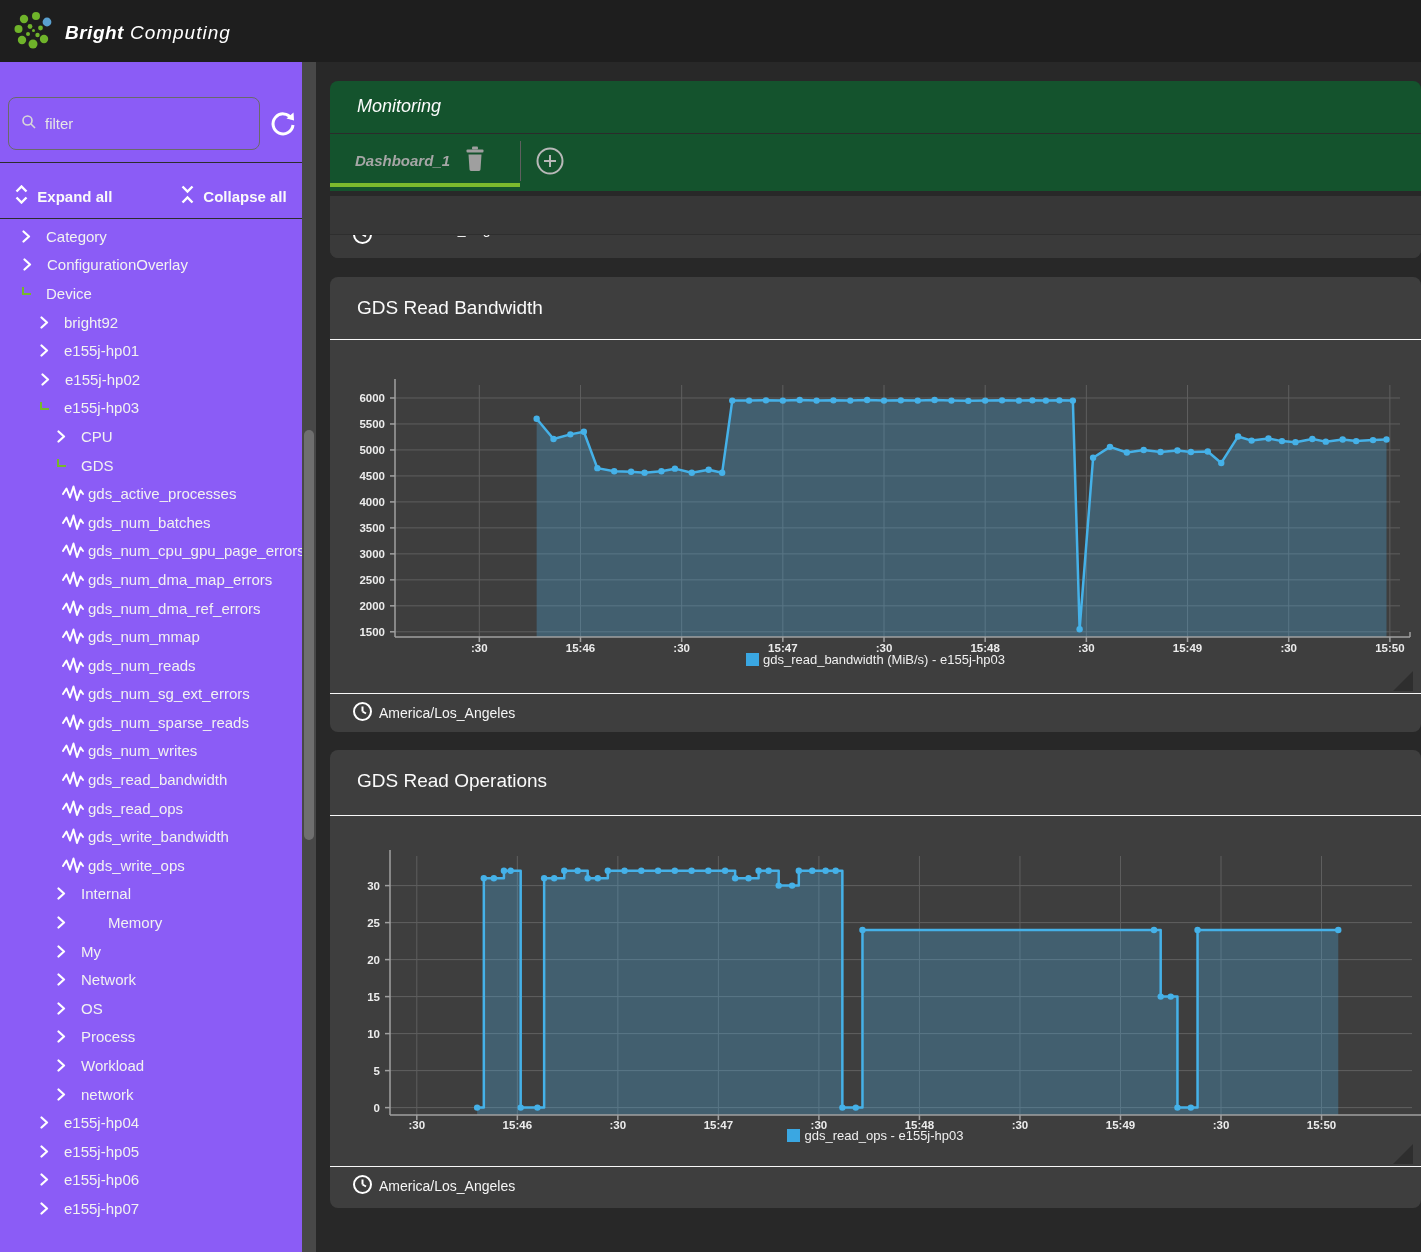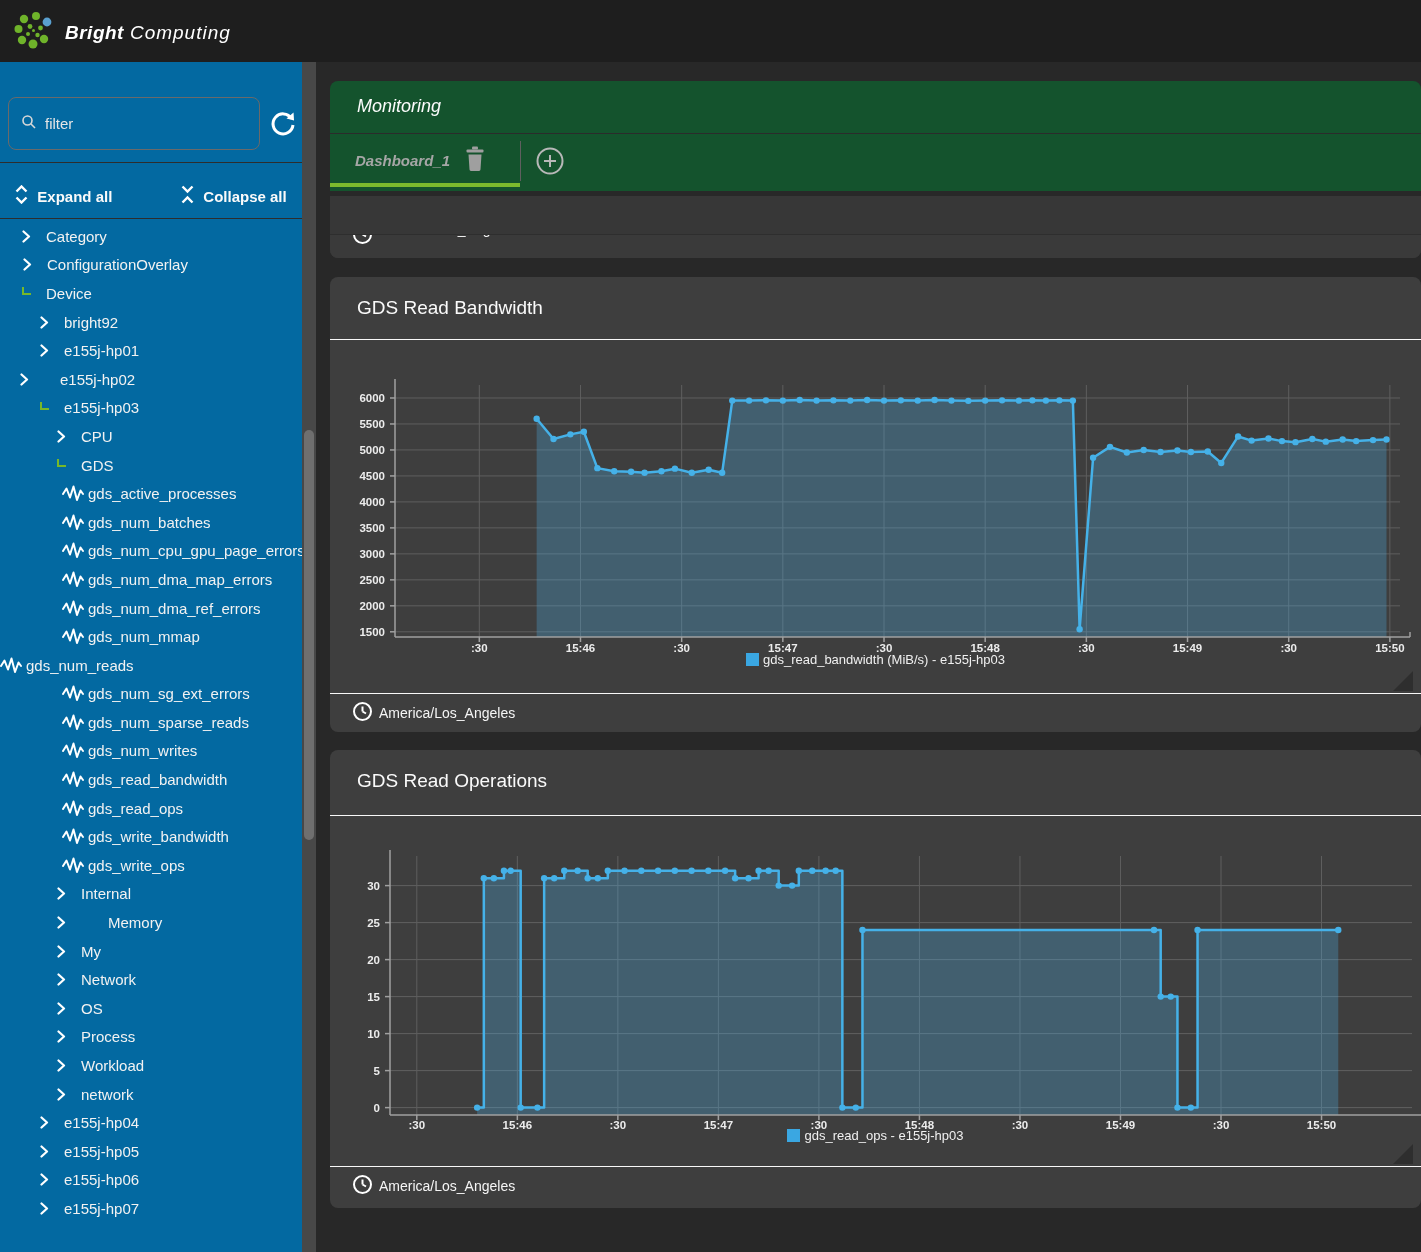--- a/index.html
+++ b/index.html
@@ -5,21 +5,21 @@
   * { margin:0; padding:0; box-sizing:border-box; }
   html,body { width:1421px; height:1252px; overflow:hidden; background:#282828;
               font-family:"Liberation Sans", sans-serif; }
   .topbar { position:absolute; left:0; top:0; width:1421px; height:62px; background:#1e1e1e; }
   .brand { position:absolute; left:14px; top:10px; display:flex; align-items:center; gap:9px; }
   .brand-text { color:#fff; font-size:19px; font-style:italic; letter-spacing:.5px; }
   .brand-bold { font-weight:700; }
   .brand-light { font-weight:300; margin-left:6px; letter-spacing:1px; }
 
   
-  .sidebar { position:absolute; left:0; top:62px; width:316px; height:1190px; background:#0369a1; }
+  .sidebar { position:absolute; left:0; top:62px; width:316px; height:1190px; background:#8b5cf6; }
   .filter-box { position:absolute; left:8px; top:35px; width:252px; height:53px;
                 border:1px solid #6a6a6a; border-radius:8px; display:flex; align-items:center; padding-left:12px; }
   .filter-box input { background:transparent; border:none; outline:none; color:#f0f0f0;
                       font-size:15px; margin-left:8px; width:190px; font-family:inherit; }
   .filter-box input::placeholder { color:#e6e6e6; opacity:1; }
   .refresh-btn { position:absolute; left:269px; top:48px; width:28px; height:28px; cursor:pointer; }
   .sb-div { position:absolute; left:0; width:302px; height:1px; background:#2d2d2d; }
   .expand-row { position:absolute; left:0; top:112px; width:302px; height:44px;
                 display:flex; align-items:center; justify-content:center; gap:69px; }
   .ec-btn { display:flex; align-items:center; gap:9px; color:#fafafa; font-size:15px;
@@ -158,21 +158,21 @@
         <span>bright92</span>
       </div>
       <div class="tree-row" style="padding-left: 40px;">
         <span class="tw">
           <svg width="9" height="13" viewBox="0 0 9 13" fill="none" stroke="#fff" stroke-width="2.2" stroke-linecap="round" stroke-linejoin="round">
             <polyline points="1.5,1.5 7,6.5 1.5,11.5"></polyline>
           </svg>
         </span>
         <span>e155j-hp01</span>
       </div>
-      <div class="tree-row" style="padding-left: 20px; gap: 16px;">
+      <div class="tree-row" style="padding-left: 41px;">
         <span class="tw">
           <svg width="9" height="13" viewBox="0 0 9 13" fill="none" stroke="#fff" stroke-width="2.2" stroke-linecap="round" stroke-linejoin="round">
             <polyline points="1.5,1.5 7,6.5 1.5,11.5"></polyline>
           </svg>
         </span>
         <span>e155j-hp02</span>
       </div>
       <div class="tree-row" style="padding-left: 40px;">
         <span class="tw">
           <span class="corner"></span>
@@ -234,21 +234,21 @@
         <span>gds_num_dma_ref_errors</span>
       </div>
       <div class="tree-row" style="padding-left: 62px;">
         <span class="tw" style="width: 26px;">
           <svg width="22" height="17" viewBox="0 0 22 17" fill="none" stroke="#fff" stroke-width="2" stroke-linejoin="round" stroke-linecap="round">
             <polyline points="1,9 4.5,3.5 8,12.5 11.5,1.5 15,15 18.5,5.5 21,9"></polyline>
           </svg>
         </span>
         <span>gds_num_mmap</span>
       </div>
-      <div class="tree-row" style=" align-items: center;">
+      <div class="tree-row" style="padding-left: 62px; align-items: center;">
         <span class="tw" style="width: 26px;">
           <svg width="22" height="17" viewBox="0 0 22 17" fill="none" stroke="#fff" stroke-width="2" stroke-linejoin="round" stroke-linecap="round">
             <polyline points="1,9 4.5,3.5 8,12.5 11.5,1.5 15,15 18.5,5.5 21,9"></polyline>
           </svg>
         </span>
         <span>gds_num_reads</span>
       </div>
       <div class="tree-row" style="padding-left: 62px;">
         <span class="tw" style="width: 26px;">
           <svg width="22" height="17" viewBox="0 0 22 17" fill="none" stroke="#fff" stroke-width="2" stroke-linejoin="round" stroke-linecap="round">

